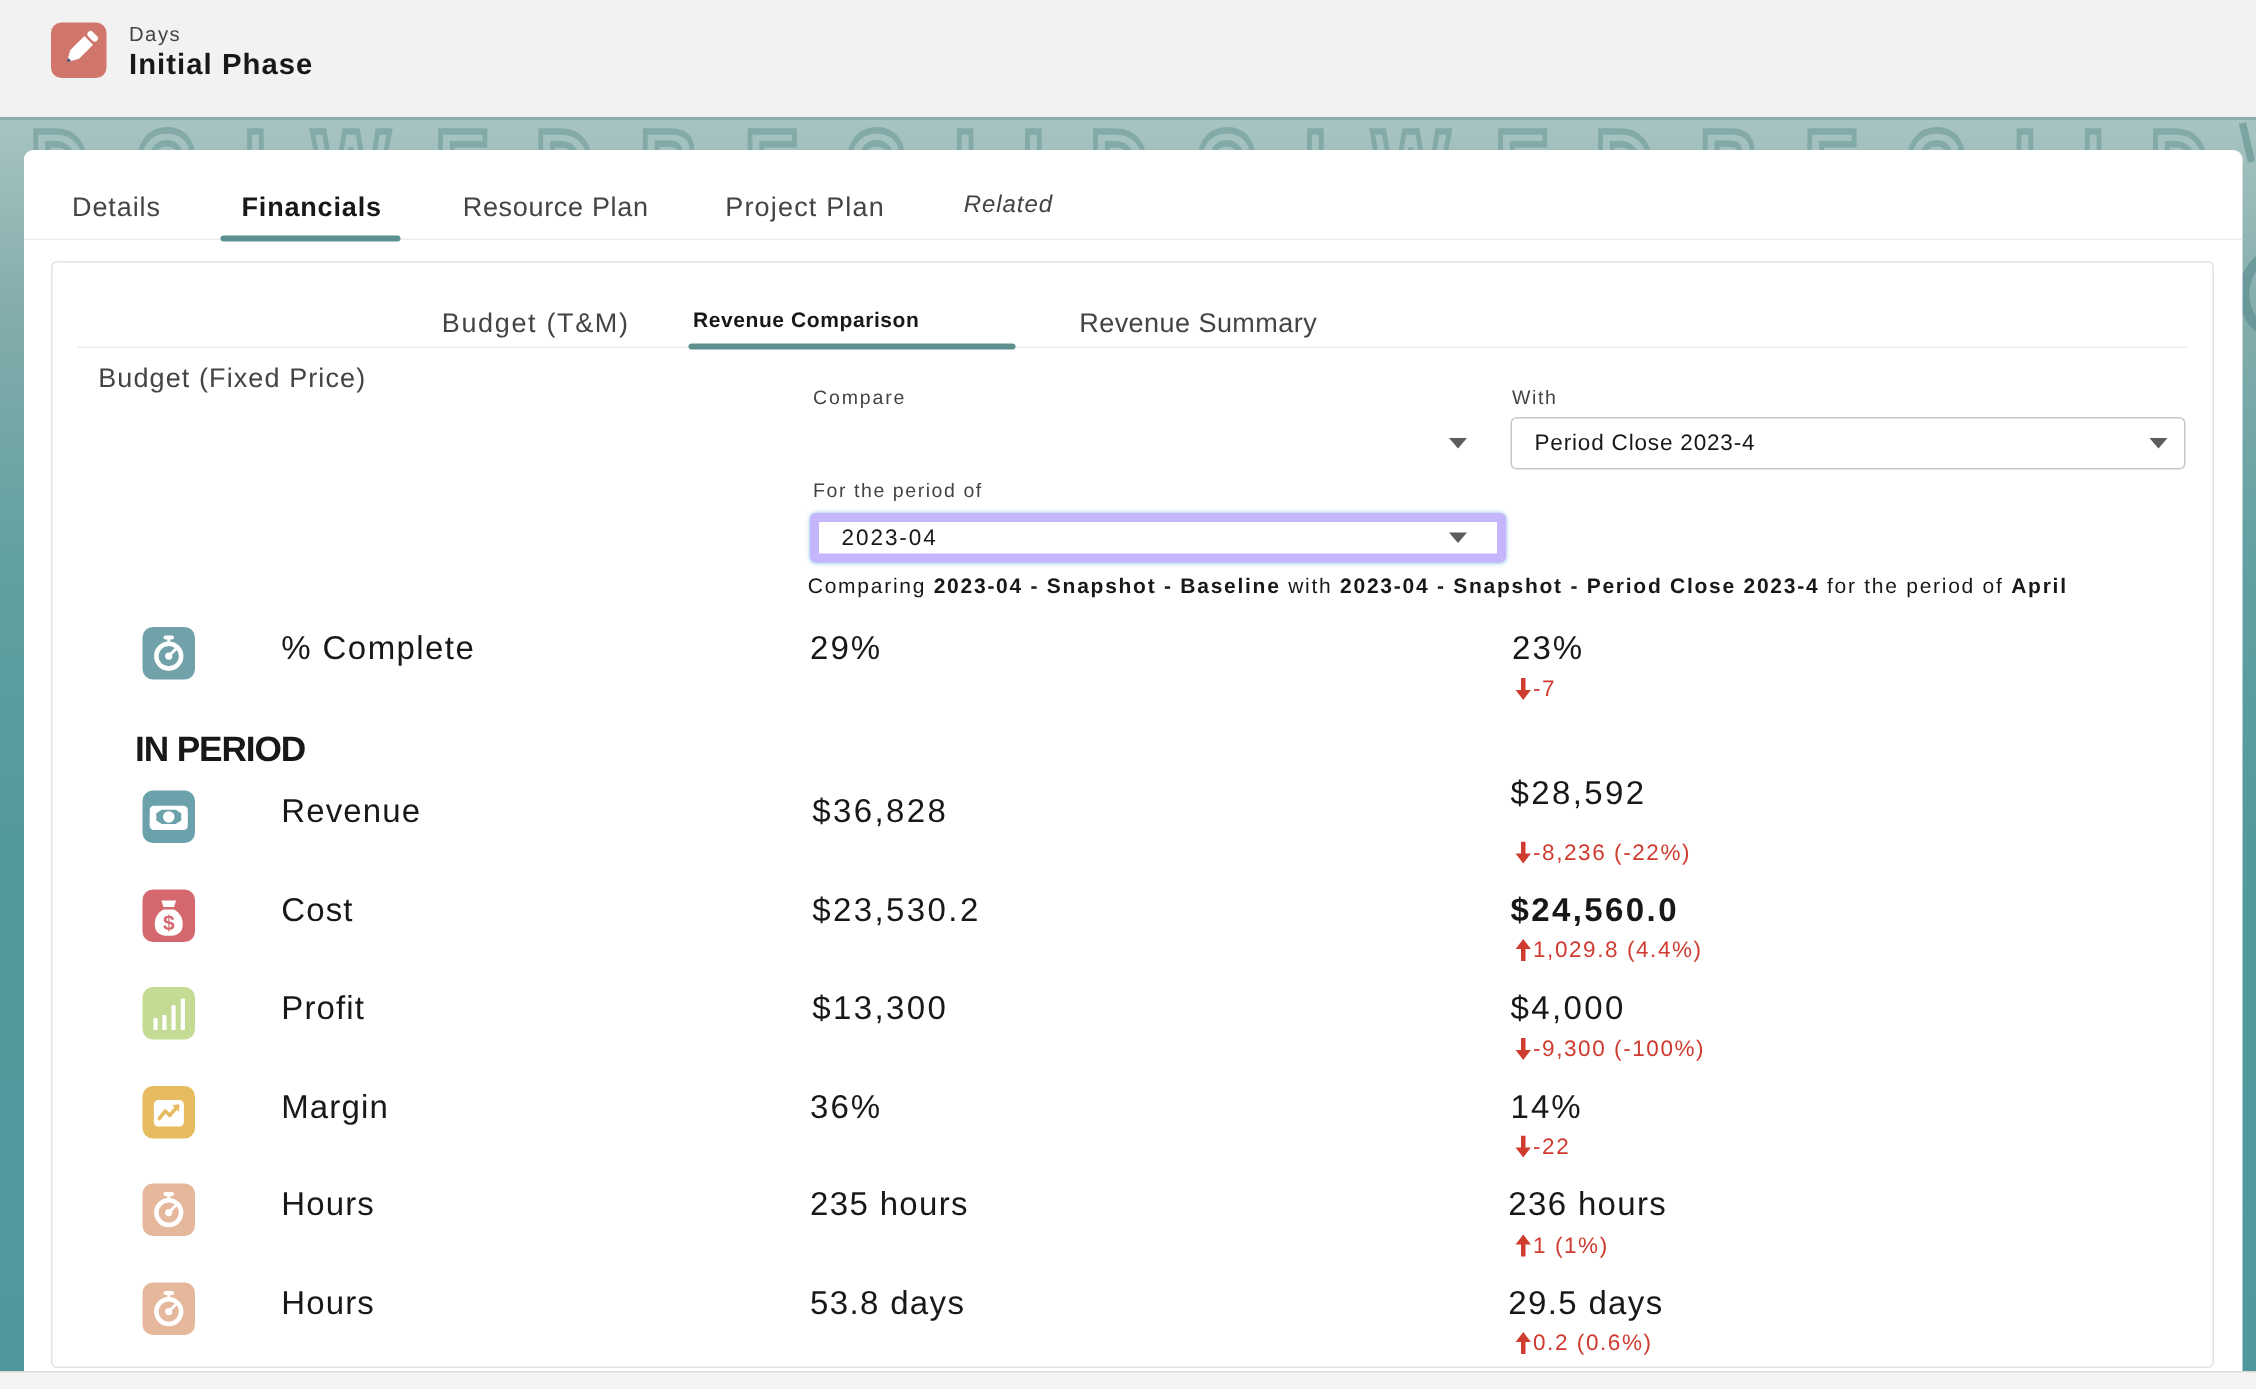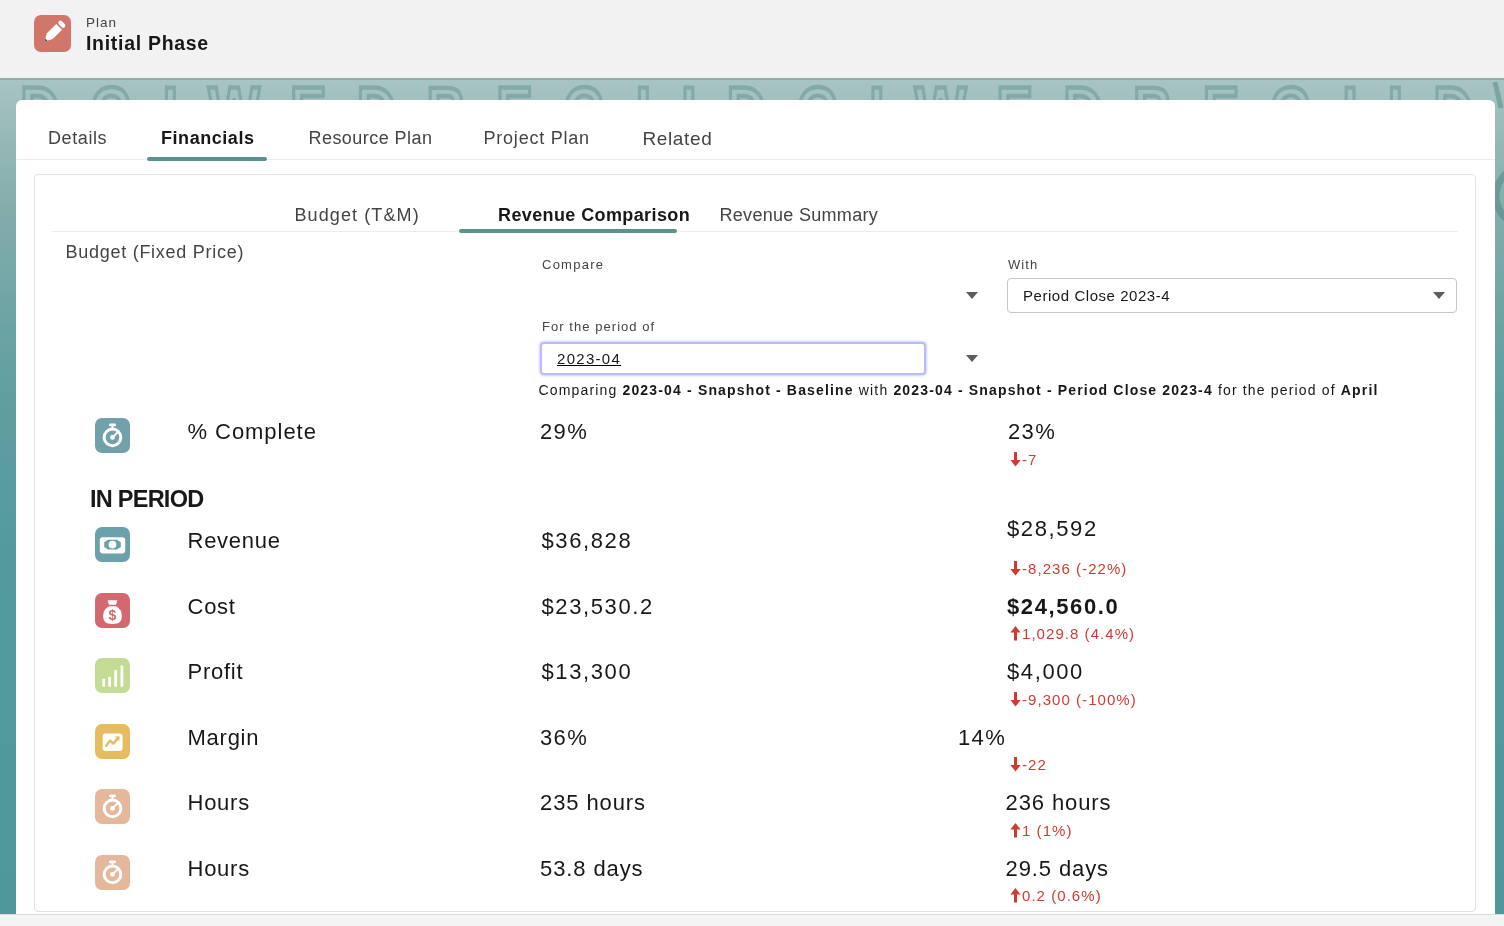--- a/index.html
+++ b/index.html
@@ -42,51 +42,51 @@
   <div id="hdr" class="abs"></div>
   <div id="hicon" class="abs">
     <svg width="37" height="37" viewBox="0 0 37 37">
       <g transform="rotate(45 18.5 18.5)">
         <rect x="14.4" y="3.2" width="8.2" height="4.3" rx="2.1" fill="#fff"></rect>
         <path d="M14.4,9.1 h8.2 v13.2 L18.5,29.9 L14.4,22.3 Z" fill="#fff"></path>
         <path d="M17.0,27.1 L18.5,29.9 L20.0,27.1 Z" fill="#4e4a66"></path>
       </g>
     </svg>
   </div>
-  <div class="t" style="left:86px; top:15.6px; font-size:13.5px; color:#444; letter-spacing:1.0px;">Plan</div>
+  <div class="t" style="left:86px; top:15.6px; font-size:13.5px; color:#444; letter-spacing:1.0px;">Days</div>
   <div class="t" style="left:86px; top:33.7px; font-size:19.5px; font-weight:bold; letter-spacing:0.7px;">Initial Phase</div>
 
   <div id="card" class="abs"></div>
 
   <div class="t" style="left:48px; top:129.1px; font-size:18px; color:#444; letter-spacing:0.6px;">Details</div>
   <div class="t" style="left:161px; top:129.1px; font-size:18px; font-weight:bold; letter-spacing:0.55px;">Financials</div>
   <div class="t" style="left:308.5px; top:129.1px; font-size:18px; color:#444; letter-spacing:0.45px;">Resource Plan</div>
   <div class="t" style="left:483.5px; top:129.1px; font-size:18px; color:#444; letter-spacing:0.78px;">Project Plan</div>
-  <div class="t" style="left:642.5px; top:129.1px; font-size:19px; color:#444; letter-spacing:0.62px;">Related</div>
+  <div class="t" style="left:642.5px; top:129.1px; font-size:16px; color:#444; letter-spacing:0.62px;font-style:italic;">Related</div>
   <div id="tabline" class="abs"></div>
   <div id="tabul" class="abs"></div>
 
   <div id="inner" class="abs"></div>
 
   <div class="t" style="left:65.5px; top:205.9px; font-size:18px; color:#444; letter-spacing:0.73px;margin-top:37px;">Budget (Fixed Price)</div>
   <div class="t" style="left:294.5px; top:205.9px; font-size:18px; color:#444; letter-spacing:1.1px;">Budget (T&amp;M)</div>
-  <div class="t" style="left:498px; top:205.9px; font-size:18px; font-weight:bold; letter-spacing:0.39px;">Revenue Comparison</div>
+  <div class="t" style="left:462px; top:205.9px; font-size:14px; font-weight:bold; letter-spacing:0.39px;">Revenue Comparison</div>
   <div class="t" style="left:719.5px; top:205.9px; font-size:18px; color:#444; letter-spacing:0.3px;">Revenue Summary</div>
   <div id="stabline" class="abs"></div>
   <div id="stabul" class="abs"></div>
 
   <div class="lbl" style="left:542px; top:258.4px; letter-spacing:1.25px;">Compare</div>
   <div class="chev" style="left:966px; top:292px;"></div>
   <div class="lbl" style="left:1008px; top:258.4px;">With</div>
   <div class="dd" style="left:1007px; top:278px; width:450px; height:35px;">
       <span style="letter-spacing:0.55px;">Period Close 2023-4</span>
     </div>
   <div class="chev" style="left:1433px; top:292px;"></div>
   <div class="lbl" style="left:542px; top:320.1px;">For the period of</div>
-  <div class="dd" style="left:540px; top:342px; width:386px; height:33px; border:2px solid #c4b5fd; box-shadow:0 0 3px rgba(1,118,211,0.5);text-decoration:underline;">
+  <div class="dd" style="left:540px; top:342px; width:464px; height:33px; border:6px solid #c4b5fd; box-shadow:0 0 3px rgba(1,118,211,0.5);">
       <span style="padding-left:15px;">2023-04</span>
     </div>
   <div class="chev" style="left:966px; top:355px;"></div>
   <div class="t" style="left:538.5px; top:382.5px; font-size:14px; letter-spacing:1.16px;">Comparing <b>2023-04 - Snapshot - Baseline</b> with <b>2023-04 - Snapshot - Period Close 2023-4</b> for the period of <b>April</b></div>
 
   <div class="icn" style="left:95px; top:418.3px; background:#72a2a9;">
     <svg width="35" height="35" viewBox="0 0 35 35">
       <rect x="14.0" y="5.6" width="7.0" height="2.7" rx="1.3" fill="#fff"></rect>
       <rect x="16.5" y="8" width="2.0" height="2.8" fill="#fff"></rect>
       <circle cx="17.5" cy="19.4" r="8.3" fill="none" stroke="#fff" stroke-width="3"></circle>
@@ -148,21 +148,21 @@
 
   <div class="icn" style="left:95px; top:723.8px; background:#e7bb5f;">
     <svg width="35" height="35" viewBox="0 0 35 35">
       <rect x="7.6" y="9.4" width="20" height="17.6" rx="3" fill="#fff"></rect>
       <path d="M11.2,21.8 L15.2,16.6 L18.2,19.6 L23.4,13.6" fill="none" stroke="#e7bb5f" stroke-width="2.4" stroke-linecap="round" stroke-linejoin="round"></path>
       <path d="M19.8,12.6 L24.6,12.4 L24.2,17.4 Z" fill="#e7bb5f"></path>
     </svg>
   </div>
   <div class="t" style="left:187.5px; top:726.9px; font-size:22px; letter-spacing:0.75px;">Margin</div>
   <div class="t" style="left:540px; top:726.9px; font-size:22px; letter-spacing:1.35px;">36%</div>
-  <div class="t" style="left:958px; top:726.9px; font-size:22px; letter-spacing:1.35px;">14%</div>
+  <div class="t" style="left:1007px; top:726.9px; font-size:22px; letter-spacing:1.35px;">14%</div>
   <div class="red" style="left:1010px; top:757.1px;"><svg width="11" height="15" viewBox="0 0 11 15" style="margin-right:1px;">
         <path d="M4,0 h3 v8 h3.6 L5.5,14.6 L0.4,8 H4 Z" fill="#d03b30"></path>
       </svg>-22</div>
 
   <div class="icn" style="left:95px; top:789.3px; background:#e5b79b;">
     <svg width="35" height="35" viewBox="0 0 35 35">
       <rect x="14.0" y="5.6" width="7.0" height="2.7" rx="1.3" fill="#fff"></rect>
       <rect x="16.5" y="8" width="2.0" height="2.8" fill="#fff"></rect>
       <circle cx="17.5" cy="19.4" r="8.3" fill="none" stroke="#fff" stroke-width="3"></circle>
       <path d="M17.5,19.4 L22.5,14.4" stroke="#fff" stroke-width="1.9" stroke-linecap="round"></path>

